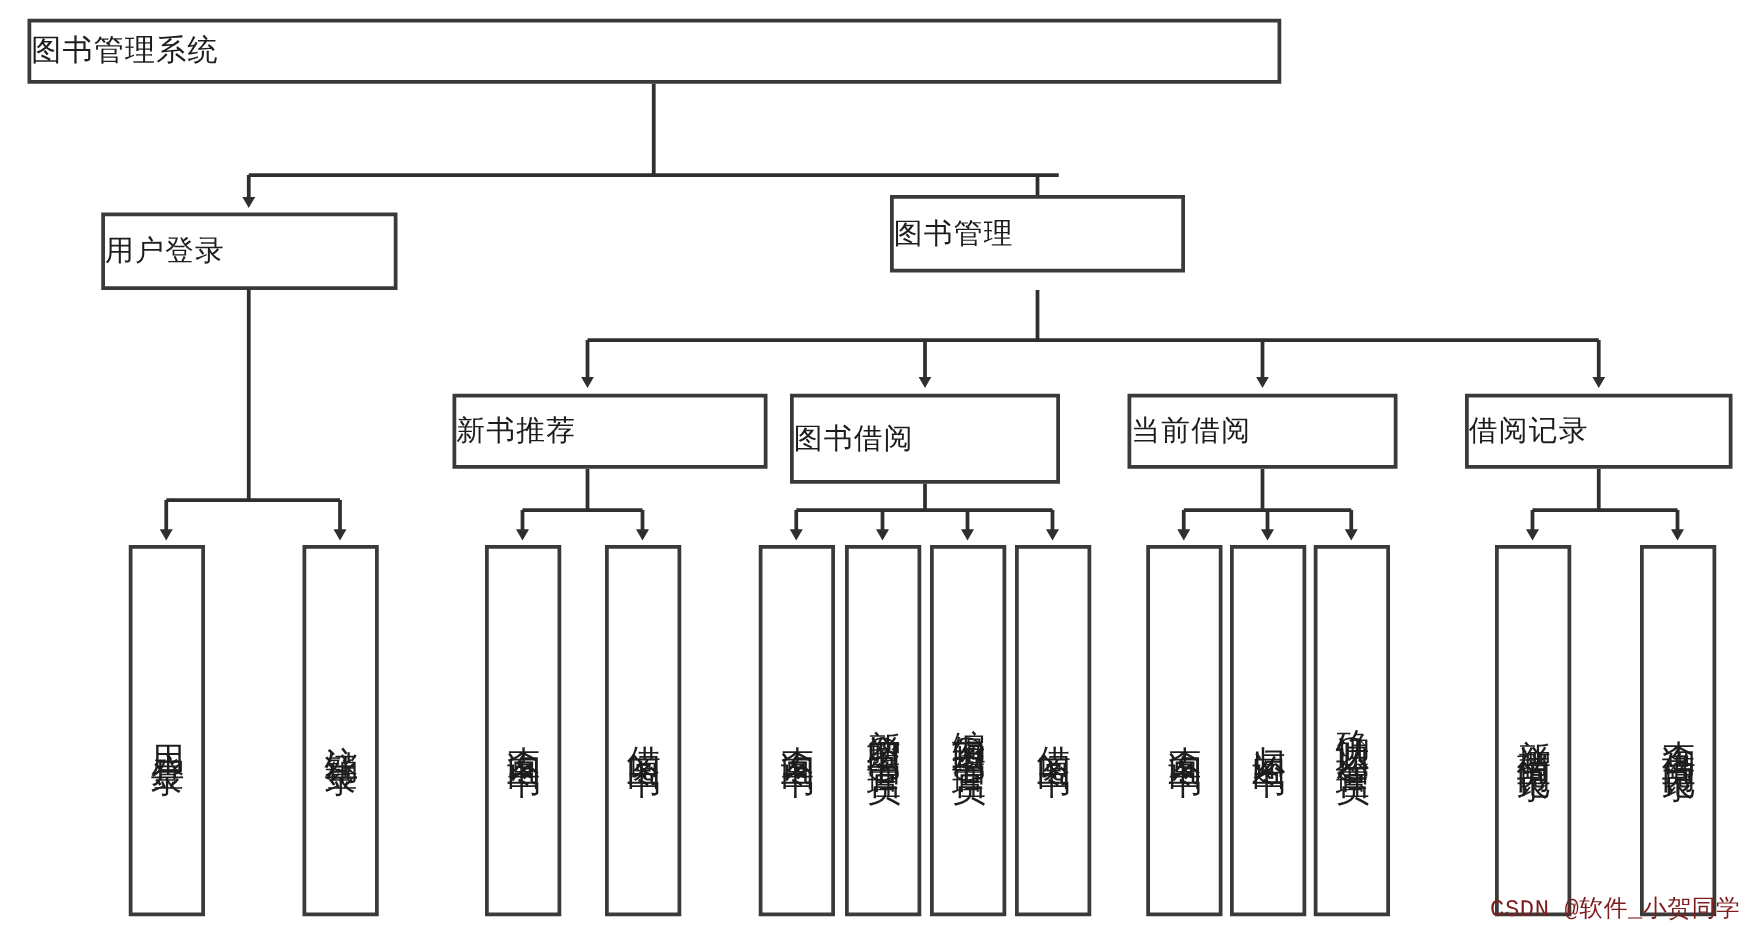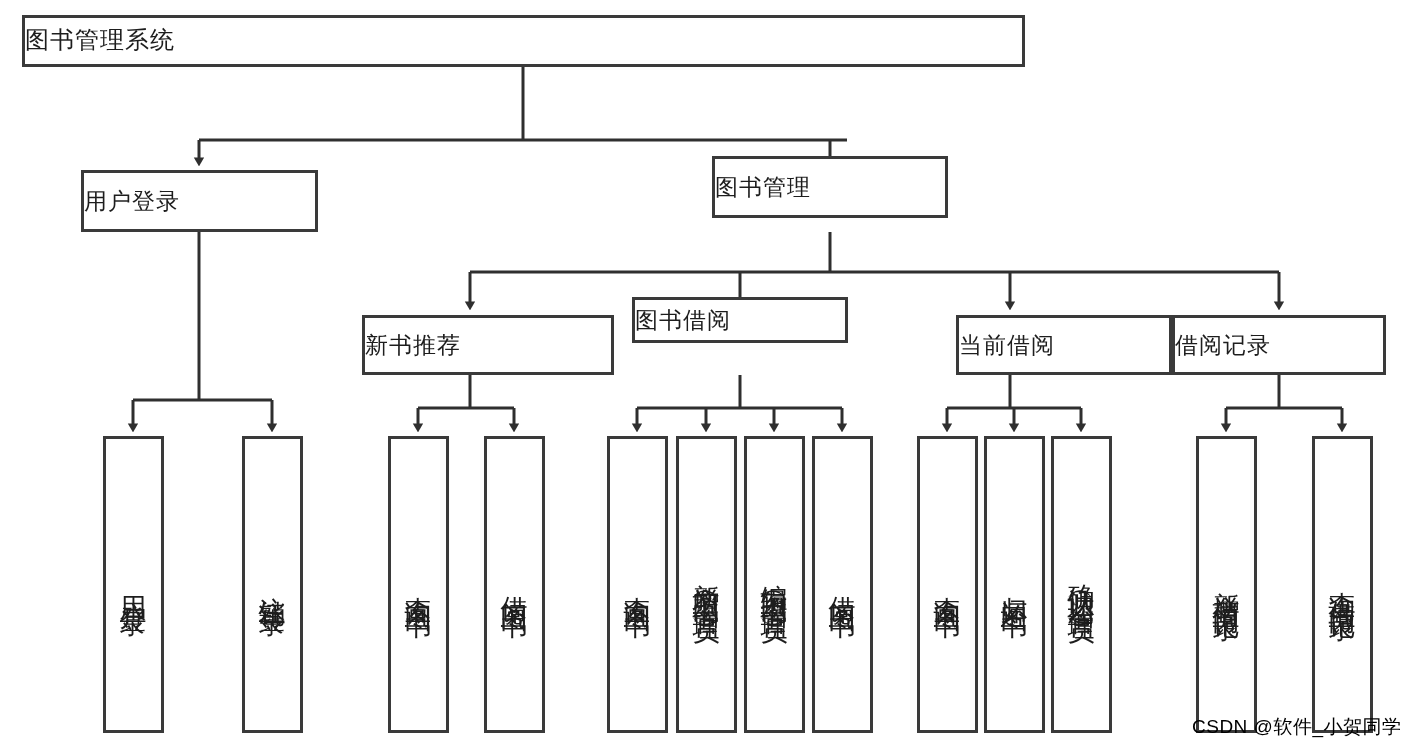--- a/index.html
+++ b/index.html
@@ -62,25 +62,25 @@
     letter-spacing: 5px;
     line-height: 1;
     white-space: normal;
     max-height: 100%;
   }
   #watermark {
     position: absolute;
     left: 1192px;
     top: 714px;
     font-size: 19px;
-    color: #000000;
+    color: #7f1d1d;
     letter-spacing: 0.5px;
     white-space: nowrap;
     z-index: 5;
-    font-family: Liberation Sans, sans-serif;
+    font-family: Liberation Mono, monospace;
   }
 </style>
 </head>
 <body>
 
 <div id="diagram">
 
   <svg id="connectors" viewBox="0 0 1405 747" xmlns="http://www.w3.org/2000/svg">
     <defs>
       <marker id="arrow" markerWidth="9" markerHeight="11" refX="0.6" refY="5.2" orient="auto" markerUnits="userSpaceOnUse">
@@ -138,24 +138,24 @@
   <div class="node horiz" style="left:81px; top:170px; width:237px; height:62px;">
     <span class="label">用户登录</span>
   </div>
   <div class="node horiz" style="left:712px; top:156px; width:236px; height:62px;">
     <span class="label">图书管理</span>
   </div>
 
   <div class="node horiz" style="left:362px; top:315px; width:252px; height:60px;">
     <span class="label">新书推荐</span>
   </div>
-  <div class="node horiz" style="left:632px; top:297px; width:216px; height:46px;">
+  <div class="node horiz" style="left:632px; top:315px; width:216px; height:72px;">
     <span class="label">图书借阅</span>
   </div>
-  <div class="node horiz" style="left:956px; top:315px; width:216px; height:60px;">
+  <div class="node horiz" style="left:902px; top:315px; width:216px; height:60px;">
     <span class="label">当前借阅</span>
   </div>
   <div class="node horiz" style="left:1172px; top:315px; width:214px; height:60px;">
     <span class="label">借阅记录</span>
   </div>
 
   <div class="node vert" style="left:103px; top:436px; width:61px; height:297px;">
     <span class="label">用户登录</span>
   </div>
   <div class="node vert" style="left:242px; top:436px; width:61px; height:297px;">

